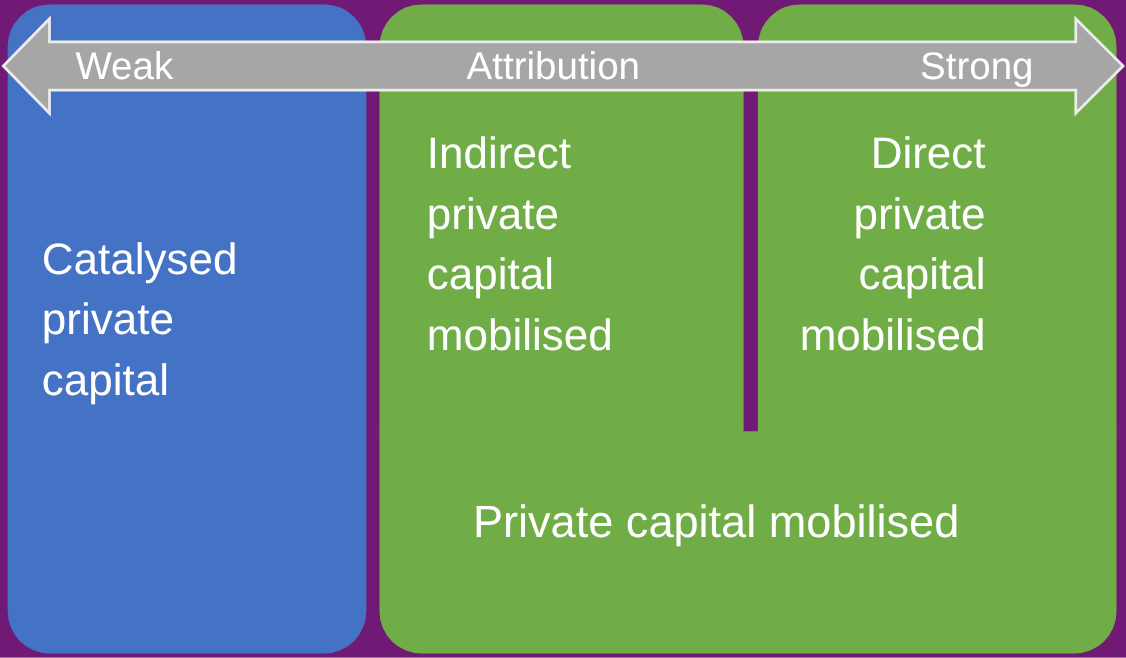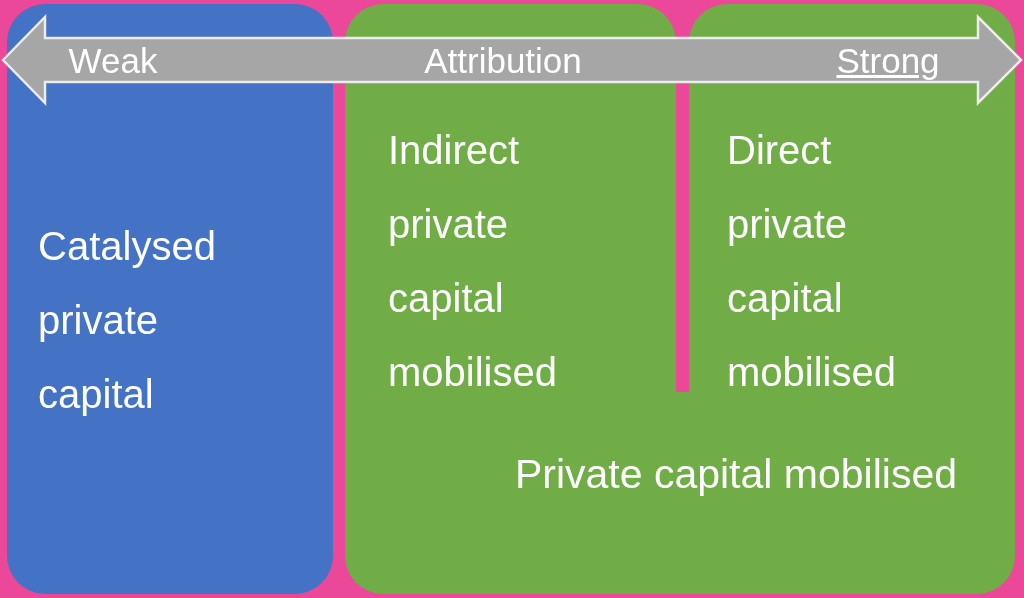--- a/index.html
+++ b/index.html
@@ -1,20 +1,20 @@
 <!DOCTYPE html>
 <html><head>
 <meta charset="utf-8">
 <style>
   html, body { margin: 0; padding: 0; background: #ffffff; }
   .stage {
     position: relative;
     width: 1024px;
     height: 598px;
-    background: #ec4899;
+    background: #701a75;
     overflow: hidden;
     font-family: "Liberation Sans", sans-serif;
   }
   .box { position: absolute; }
   .blue-box {
     left: 7px; top: 4px; width: 326px; height: 590px;
     background: #4472C4;
     border-radius: 38px;
   }
   .green-mid-box {
@@ -29,50 +29,50 @@
   }
   .green-bottom-box {
     left: 345px; top: 392px; width: 670px; height: 202px;
     background: #70AD47;
     border-radius: 0 0 38px 38px;
   }
   .box-label {
     position: absolute;
     color: #ffffff;
     font-size: 40px;
-    line-height: 74px;
+    line-height: 55px;
     white-space: pre-line;
   }
   .catalysed-label { left: 38px;  top: 209px; }
   .indirect-label  { left: 388px; top: 113px; }
-  .direct-label    { left: 727px; top: 113px; }
+  .direct-label    { left: 727px; top: 113px; text-align: right; }
   .mobilised-label {
     left: 345px; top: 451px; width: 612px;
-    text-align: right;
+    text-align: center;
     font-size: 41px;
     line-height: 46px;
   }
   .axis-arrow-svg {
     position: absolute;
     left: 0; top: 0;
     width: 1024px; height: 122px;
   }
   .axis-label {
     position: absolute;
     top: 38px;
     height: 45px;
     display: flex;
     align-items: center;
     justify-content: center;
     color: #ffffff;
     font-size: 35px;
   }
   .weak-label   { left: 43px;  width: 140px; }
   .attribution-label { left: 378px; width: 250px; font-weight: normal; }
-  .strong-label { left: 818px; width: 140px; text-decoration: underline; }
+  .strong-label { left: 818px; width: 140px; }
 </style>
 </head>
 <body>
 
 <div class="stage">
 
   <div class="box blue-box"></div>
 
   <div class="box green-mid-box"></div>
 

